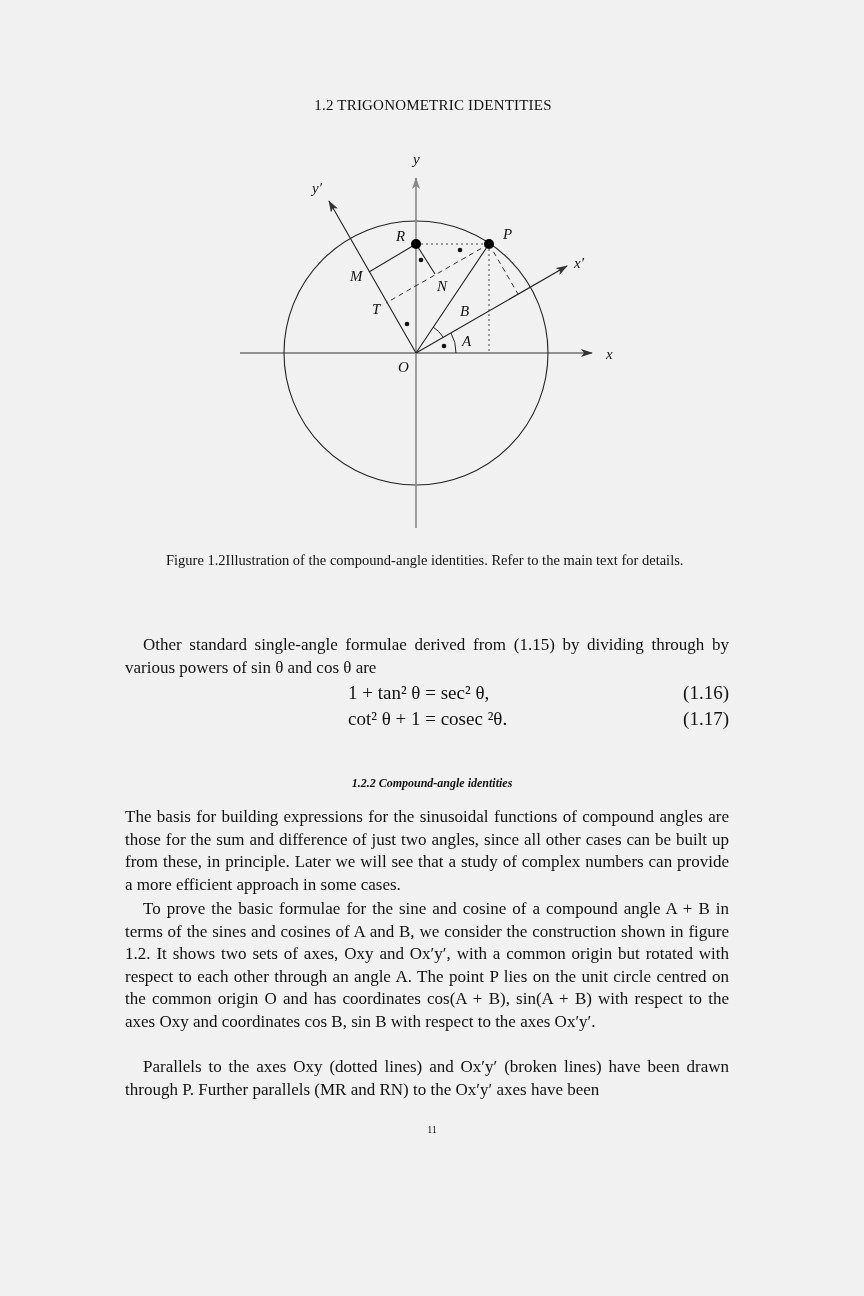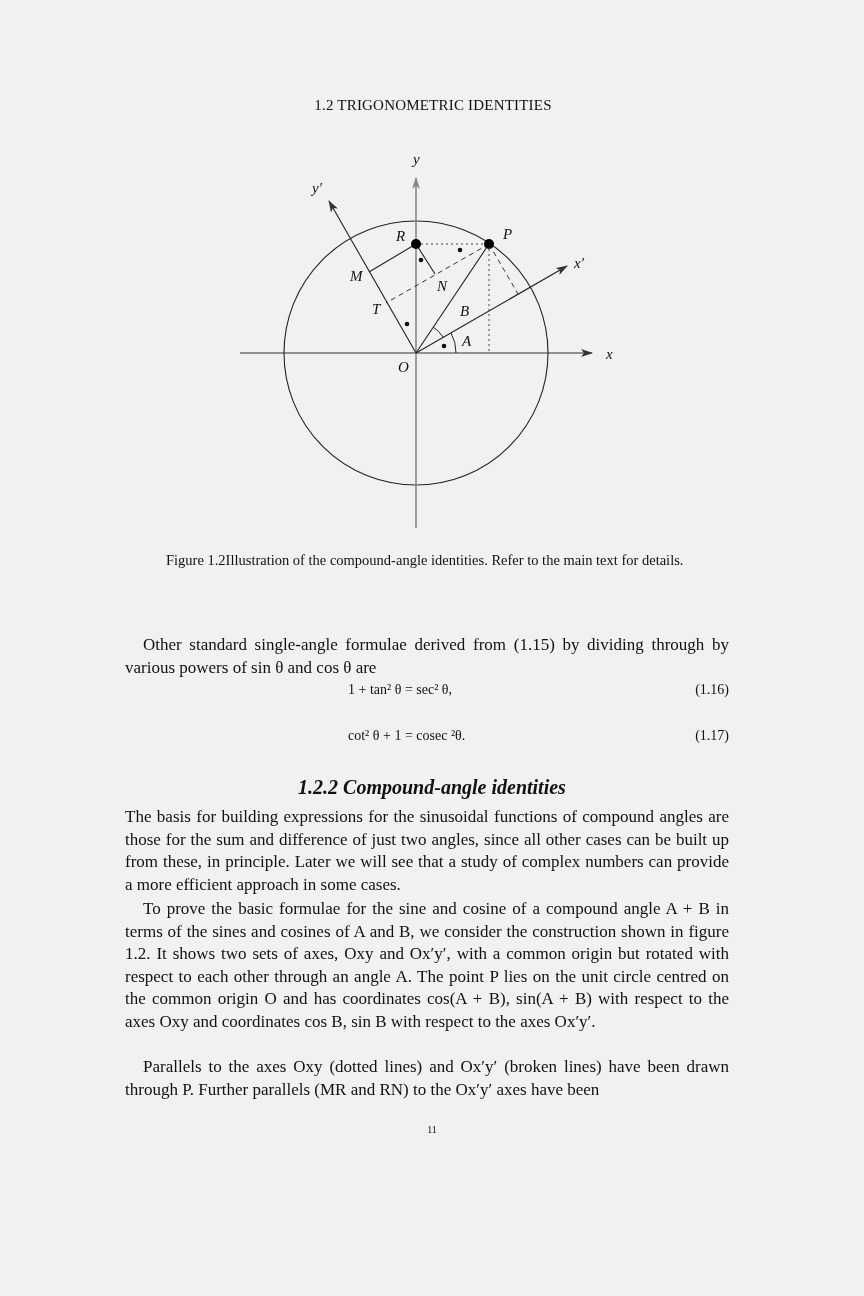--- a/index.html
+++ b/index.html
@@ -24,27 +24,27 @@
   }
   .caption .fig-no { margin-right: 0; }
   .para {
     position: absolute; left: 125px; width: 604px;
     font-size: 17px; line-height: 22.5px;
     text-align: justify;
   }
   .para.indent { text-indent: 18px; }
   .eq-row {
     position: absolute; left: 348px; width: 381px; height: 24px;
-    font-size: 14px;
+    font-size: 19px;
   }
   .eq-row .eq-body { position: absolute; left: 0; top: 0; }
   .eq-row .eq-num { position: absolute; right: 0; top: 0; }
   .subsection {
     position: absolute; left: 0; width: 864px; top: 776px;
-    text-align: center; font-size: 20px; font-weight: bold; font-style: italic;
+    text-align: center; font-size: 12px; font-weight: bold; font-style: italic;
   }
   .folio {
     position: absolute; left: 0; width: 864px; top: 1124px;
     text-align: center; font-size: 10px;
   }
 </style>
 </head>
 <body>
 
 <div class="running-head">1.2 TRIGONOMETRIC IDENTITIES</div>
@@ -110,21 +110,21 @@
 <div class="caption">
   <span class="fig-no">Figure 1.2</span><span>Illustration of the compound-angle identities. Refer to the main text for details.</span>
 </div>
 
 <div class="para indent" style="top:622px;margin-top:12px;">Other standard single-angle formulae derived from (1.15) by dividing through by various powers of sin θ and cos θ are</div>
 
 <div class="eq-row" style="top:682px;">
   <span class="eq-body">1 + tan² θ = sec² θ,</span>
   <span class="eq-num">(1.16)</span>
 </div>
-<div class="eq-row" style="top:708px;margin-top:20px;">
+<div class="eq-row" style="top:708px;">
   <span class="eq-body">cot² θ + 1 = cosec ²θ.</span>
   <span class="eq-num">(1.17)</span>
 </div>
 
 <div class="subsection">1.2.2 Compound-angle identities</div>
 
 <div class="para" style="top:806px;">The basis for building expressions for the sinusoidal functions of compound angles are those for the sum and difference of just two angles, since all other cases can be built up from these, in principle. Later we will see that a study of complex numbers can provide a more efficient approach in some cases.</div>
 <div class="para indent" style="top:898px;">To prove the basic formulae for the sine and cosine of a compound angle A + B in terms of the sines and cosines of A and B, we consider the construction shown in figure 1.2. It shows two sets of axes, Oxy and Ox′y′, with a common origin but rotated with respect to each other through an angle A. The point P lies on the unit circle centred on the common origin O and has coordinates cos(A + B), sin(A + B) with respect to the axes Oxy and coordinates cos B, sin B with respect to the axes Ox′y′.</div>
 <div class="para indent" style="top:1056px;">Parallels to the axes Oxy (dotted lines) and Ox′y′ (broken lines) have been drawn through P. Further parallels (MR and RN) to the Ox′y′ axes have been</div>
 

